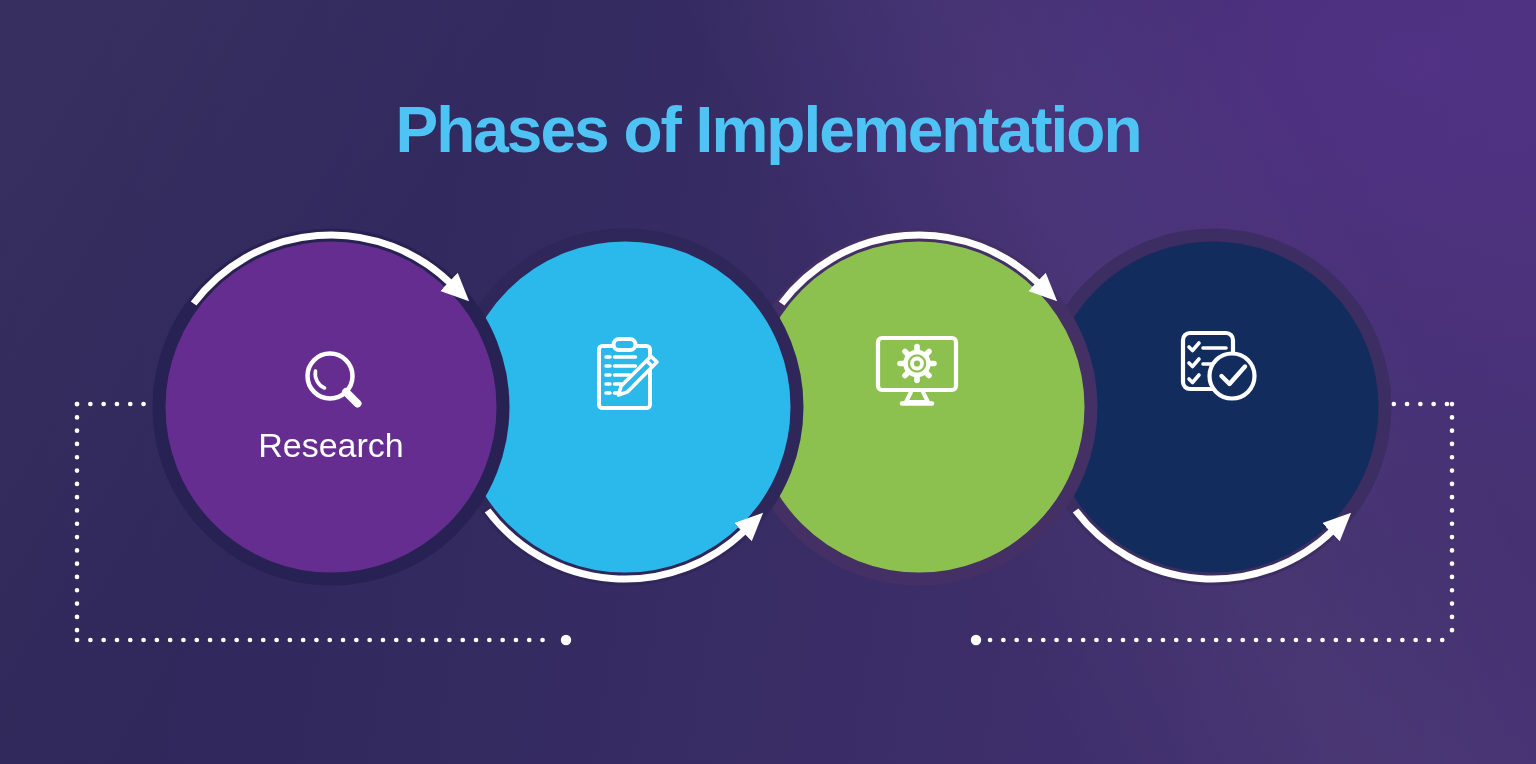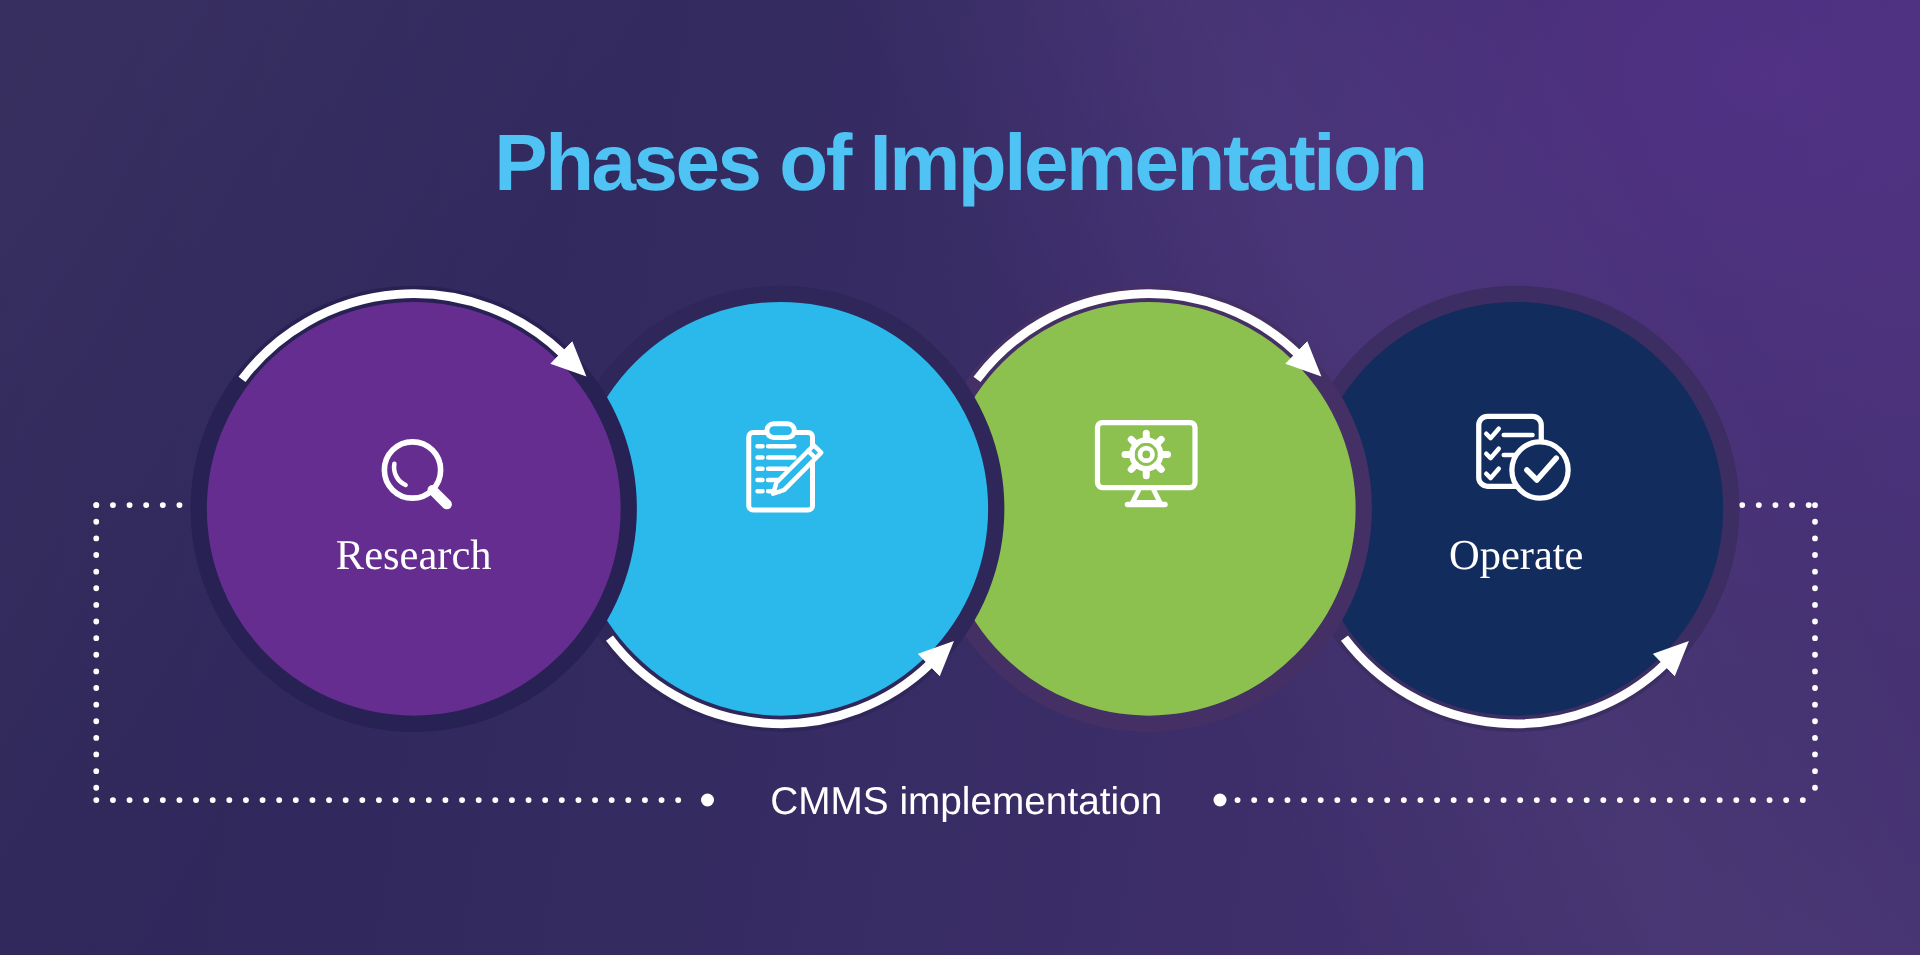--- a/index.html
+++ b/index.html
@@ -21,21 +21,21 @@
   .title{
     position:absolute;left:0;top:92px;width:1536px;height:76px;
     line-height:76px;text-align:center;
     font-size:64px;font-weight:bold;letter-spacing:-2px;
     color:#4ec3f4;
   }
   svg.diagram{position:absolute;left:0;top:0;}
   .phase-label{
     position:absolute;top:423px;width:320px;height:44px;
     line-height:44px;text-align:center;
-    font-size:34px;font-weight:400;color:#ffffff;font-family:Liberation Serif, serif;
+    font-size:34px;font-weight:400;color:#ffffff;
   }
   .pl-0{left:171px;}
   .pl-1{left:465px;}
   .pl-2{left:759px;}
   .pl-3{left:1053px;}
   .footer-label{
     position:absolute;left:595px;top:620px;width:356px;height:42px;
     line-height:42px;text-align:center;
     font-size:31px;font-weight:400;color:#ffffff;
   }
@@ -113,16 +113,14 @@
       <path d="M-9,-22 H14" stroke-width="3.6"></path>
       <path d="M-23,-7 l3.5,3.5 l6.5,-7.5" stroke-width="3.6"></path>
       <path d="M-9,-6 H14" stroke-width="3.6"></path>
       <path d="M-23,9 l3.5,3.5 l6.5,-7.5" stroke-width="3.6"></path>
       <circle cx="20" cy="6" r="22.5" stroke-width="4.2" fill="#122c5e"></circle>
       <path d="M9.5,6 l8,8 l15.5,-17.5" stroke-width="4.4"></path>
     </g>
   </svg>
 
   <div class="phase-label pl-0">Research</div>
-  <div class="phase-label pl-3">Operate</div>
 
-  <div class="footer-label">CMMS implementation</div>
 </div>
 
 </body></html>

